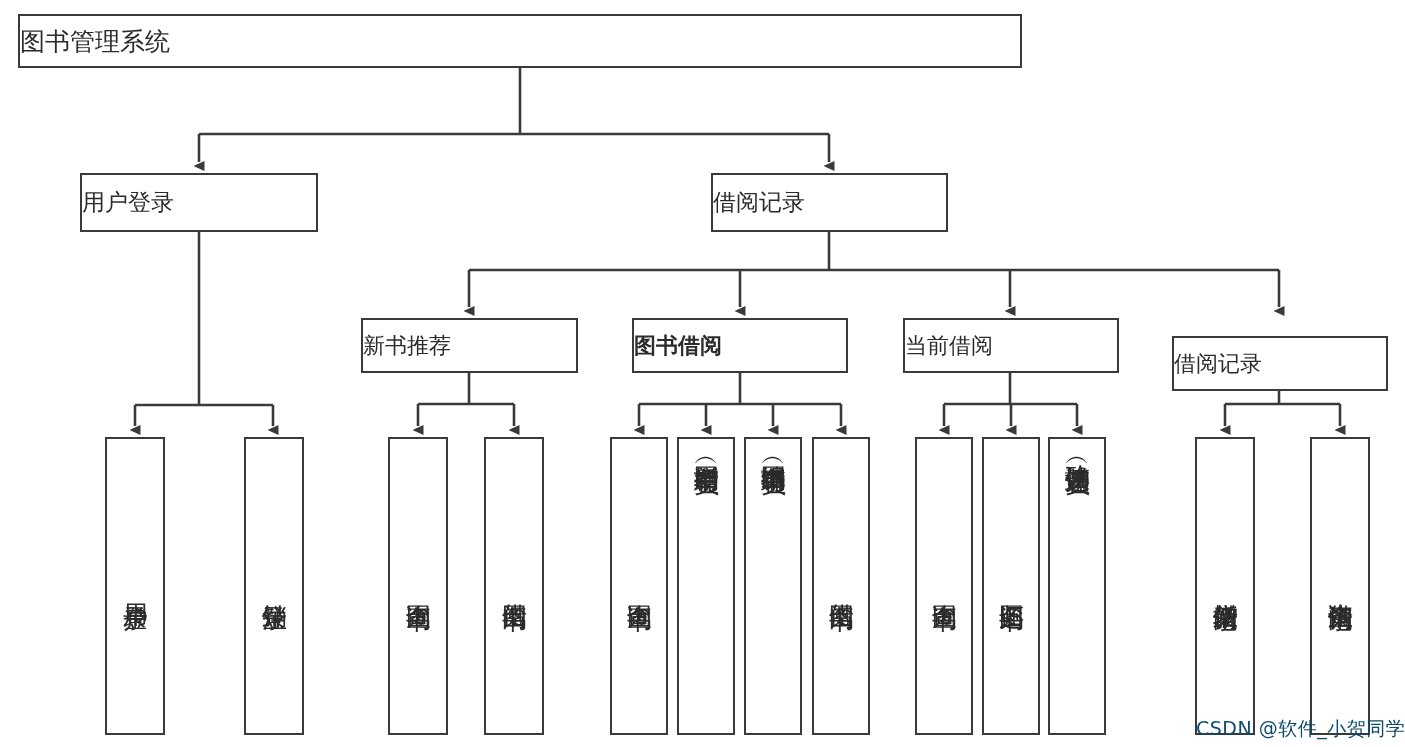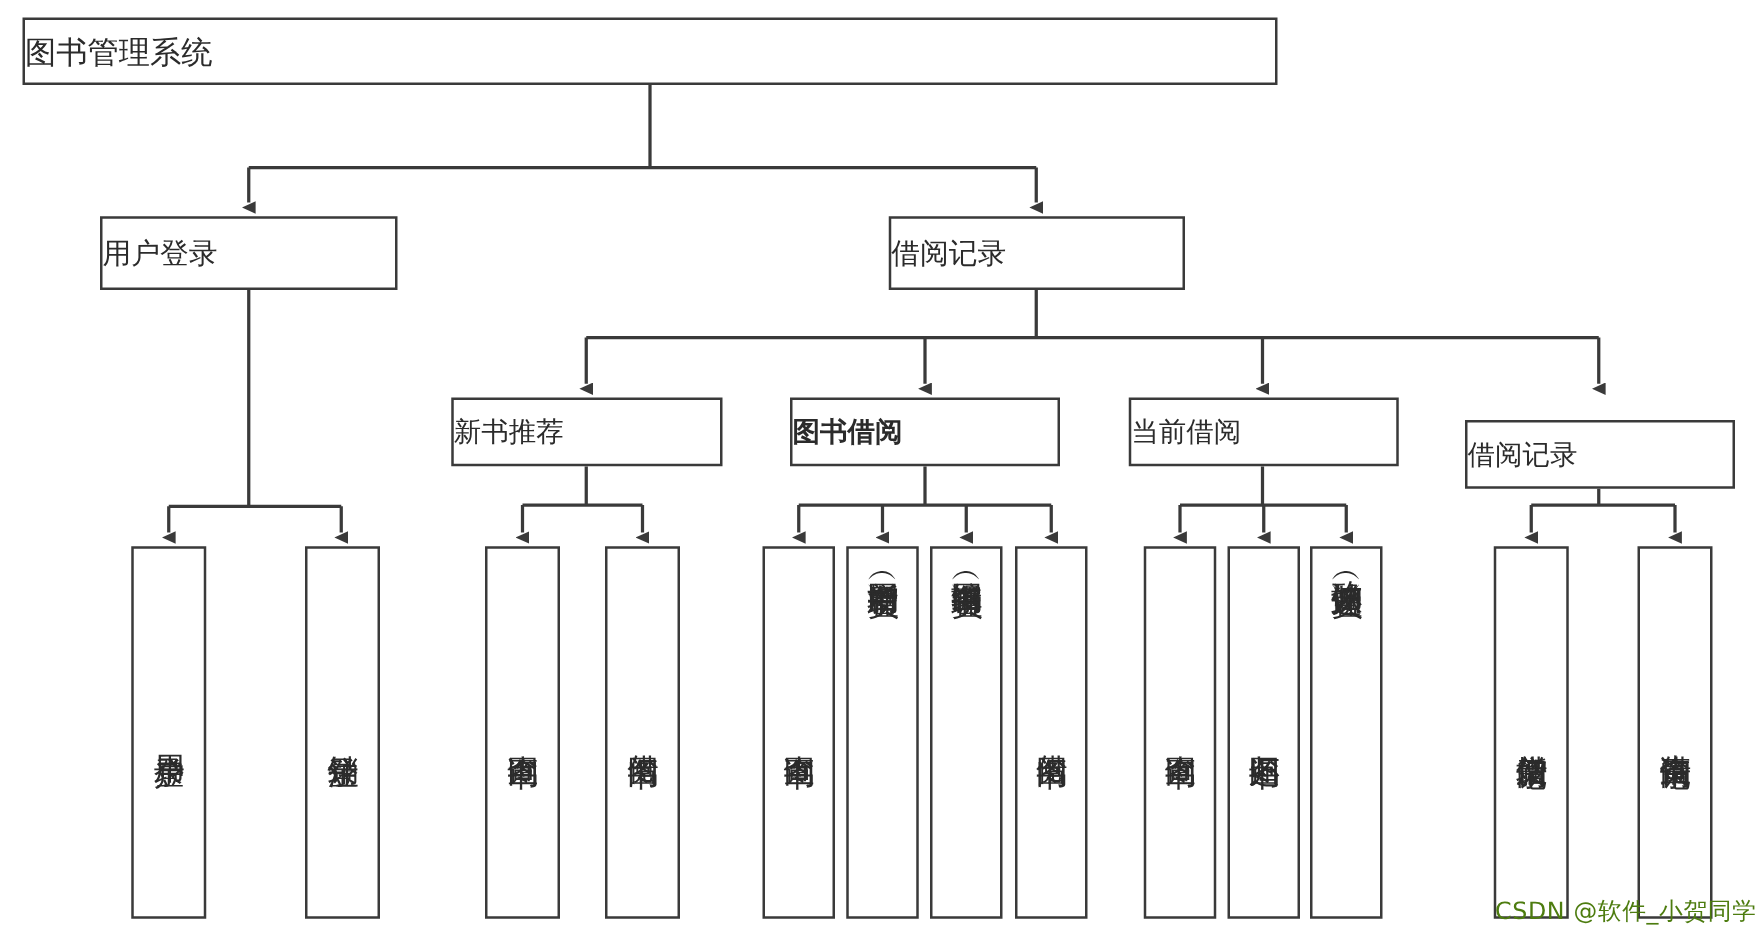--- a/index.html
+++ b/index.html
@@ -54,21 +54,21 @@
     justify-content: center;
     align-items: center;
     text-align: center;
   }
   .node.leaf.topalign {
     justify-content: flex-start;
   }
   .watermark {
     position: absolute;
     font-size: 19px;
-    color: #4d7c0f;
+    color: #0c4a6e;
     white-space: nowrap;
     letter-spacing: 0.5px;
   }
 </style>
 </head>
 <body>
 
 <div id="canvas">
 
   <svg class="edges" viewBox="0 0 1405 747">

